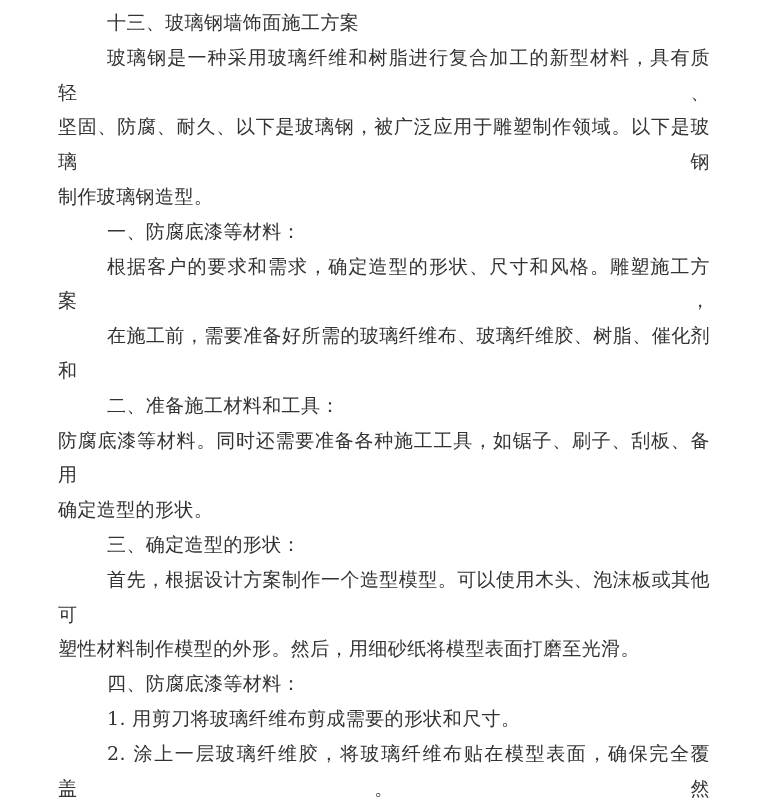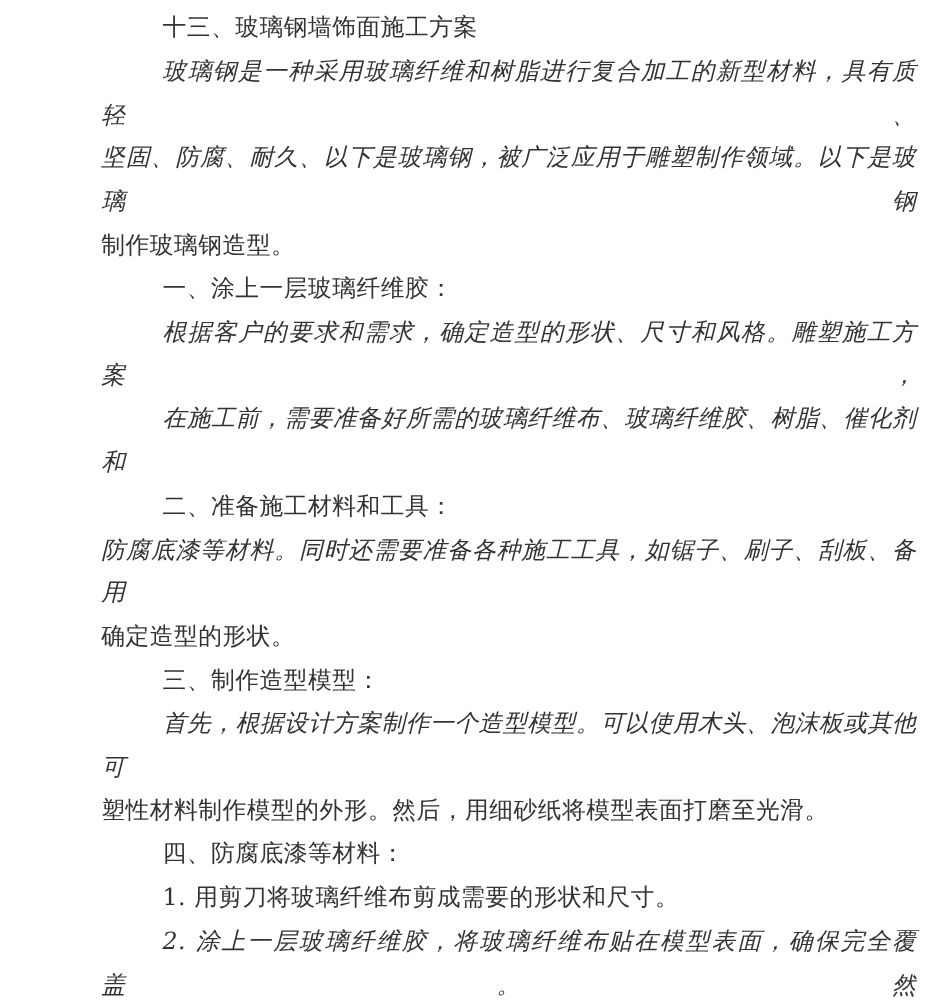--- a/index.html
+++ b/index.html
@@ -21,46 +21,44 @@
     left: 58px;
     top: 5px;
     width: 652px;
     font-size: 19px;
     line-height: 34.8px;
     letter-spacing: 0.4px;
     text-align: left;
   }
   .line {
     width: 100%;
-    margin-left: 23px;
   }
   .line.indent {
     text-indent: 49px;
   }
   .line.full {
     text-align: justify;
     text-align-last: justify;
-    font-style: italic;
   }
 </style>
 </head>
 <body>
 
 <div class="page">
   <div class="doc-body">
       <div class="line indent">十三、玻璃钢墙饰面施工方案</div>
       <div class="line indent full">玻璃钢是一种采用玻璃纤维和树脂进行复合加工的新型材料，具有质轻、</div>
       <div class="line full">坚固、防腐、耐久、以下是玻璃钢，被广泛应用于雕塑制作领域。以下是玻璃钢</div>
       <div class="line">制作玻璃钢造型。</div>
-      <div class="line indent">一、涂上一层玻璃纤维胶：</div>
+      <div class="line indent">一、防腐底漆等材料：</div>
       <div class="line indent full">根据客户的要求和需求，确定造型的形状、尺寸和风格。雕塑施工方案，</div>
       <div class="line indent full">在施工前，需要准备好所需的玻璃纤维布、玻璃纤维胶、树脂、催化剂和</div>
       <div class="line indent">二、准备施工材料和工具：</div>
       <div class="line full">防腐底漆等材料。同时还需要准备各种施工工具，如锯子、刷子、刮板、备用</div>
       <div class="line">确定造型的形状。</div>
-      <div class="line indent">三、制作造型模型：</div>
+      <div class="line indent">三、确定造型的形状：</div>
       <div class="line indent full">首先，根据设计方案制作一个造型模型。可以使用木头、泡沫板或其他可</div>
       <div class="line">塑性材料制作模型的外形。然后，用细砂纸将模型表面打磨至光滑。</div>
       <div class="line indent">四、防腐底漆等材料：</div>
       <div class="line indent">1. 用剪刀将玻璃纤维布剪成需要的形状和尺寸。</div>
       <div class="line indent full">2. 涂上一层玻璃纤维胶，将玻璃纤维布贴在模型表面，确保完全覆盖。然</div>
     </div>
 </div>
 
 </body></html>

